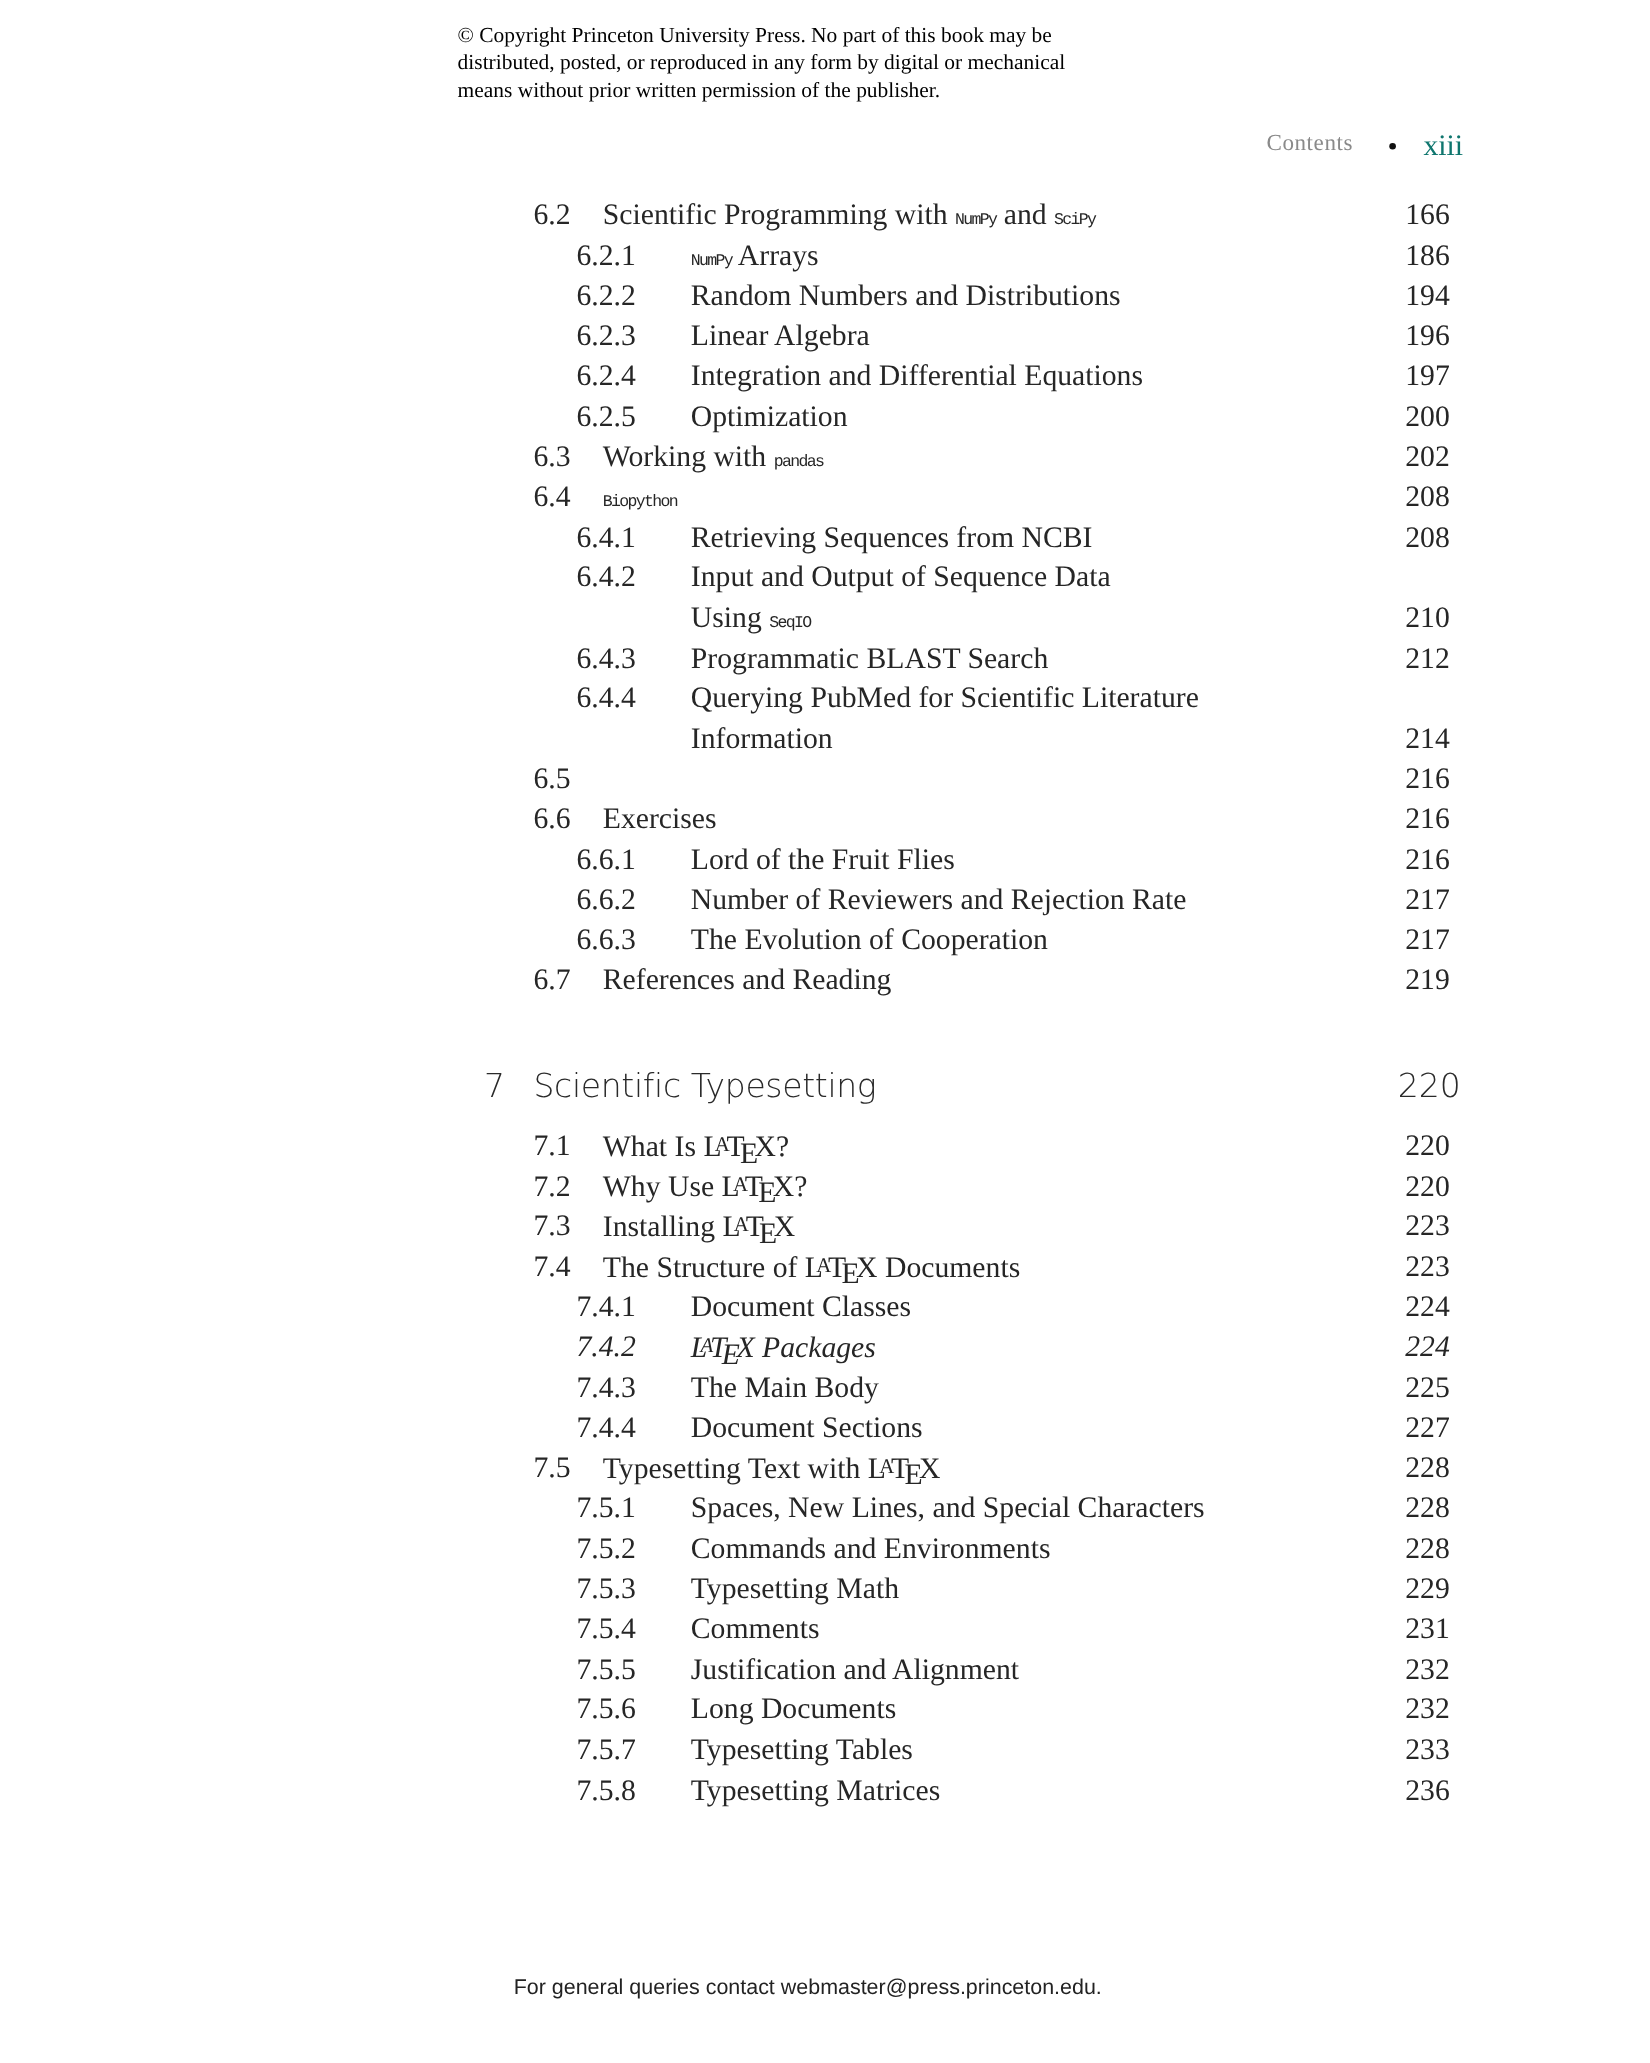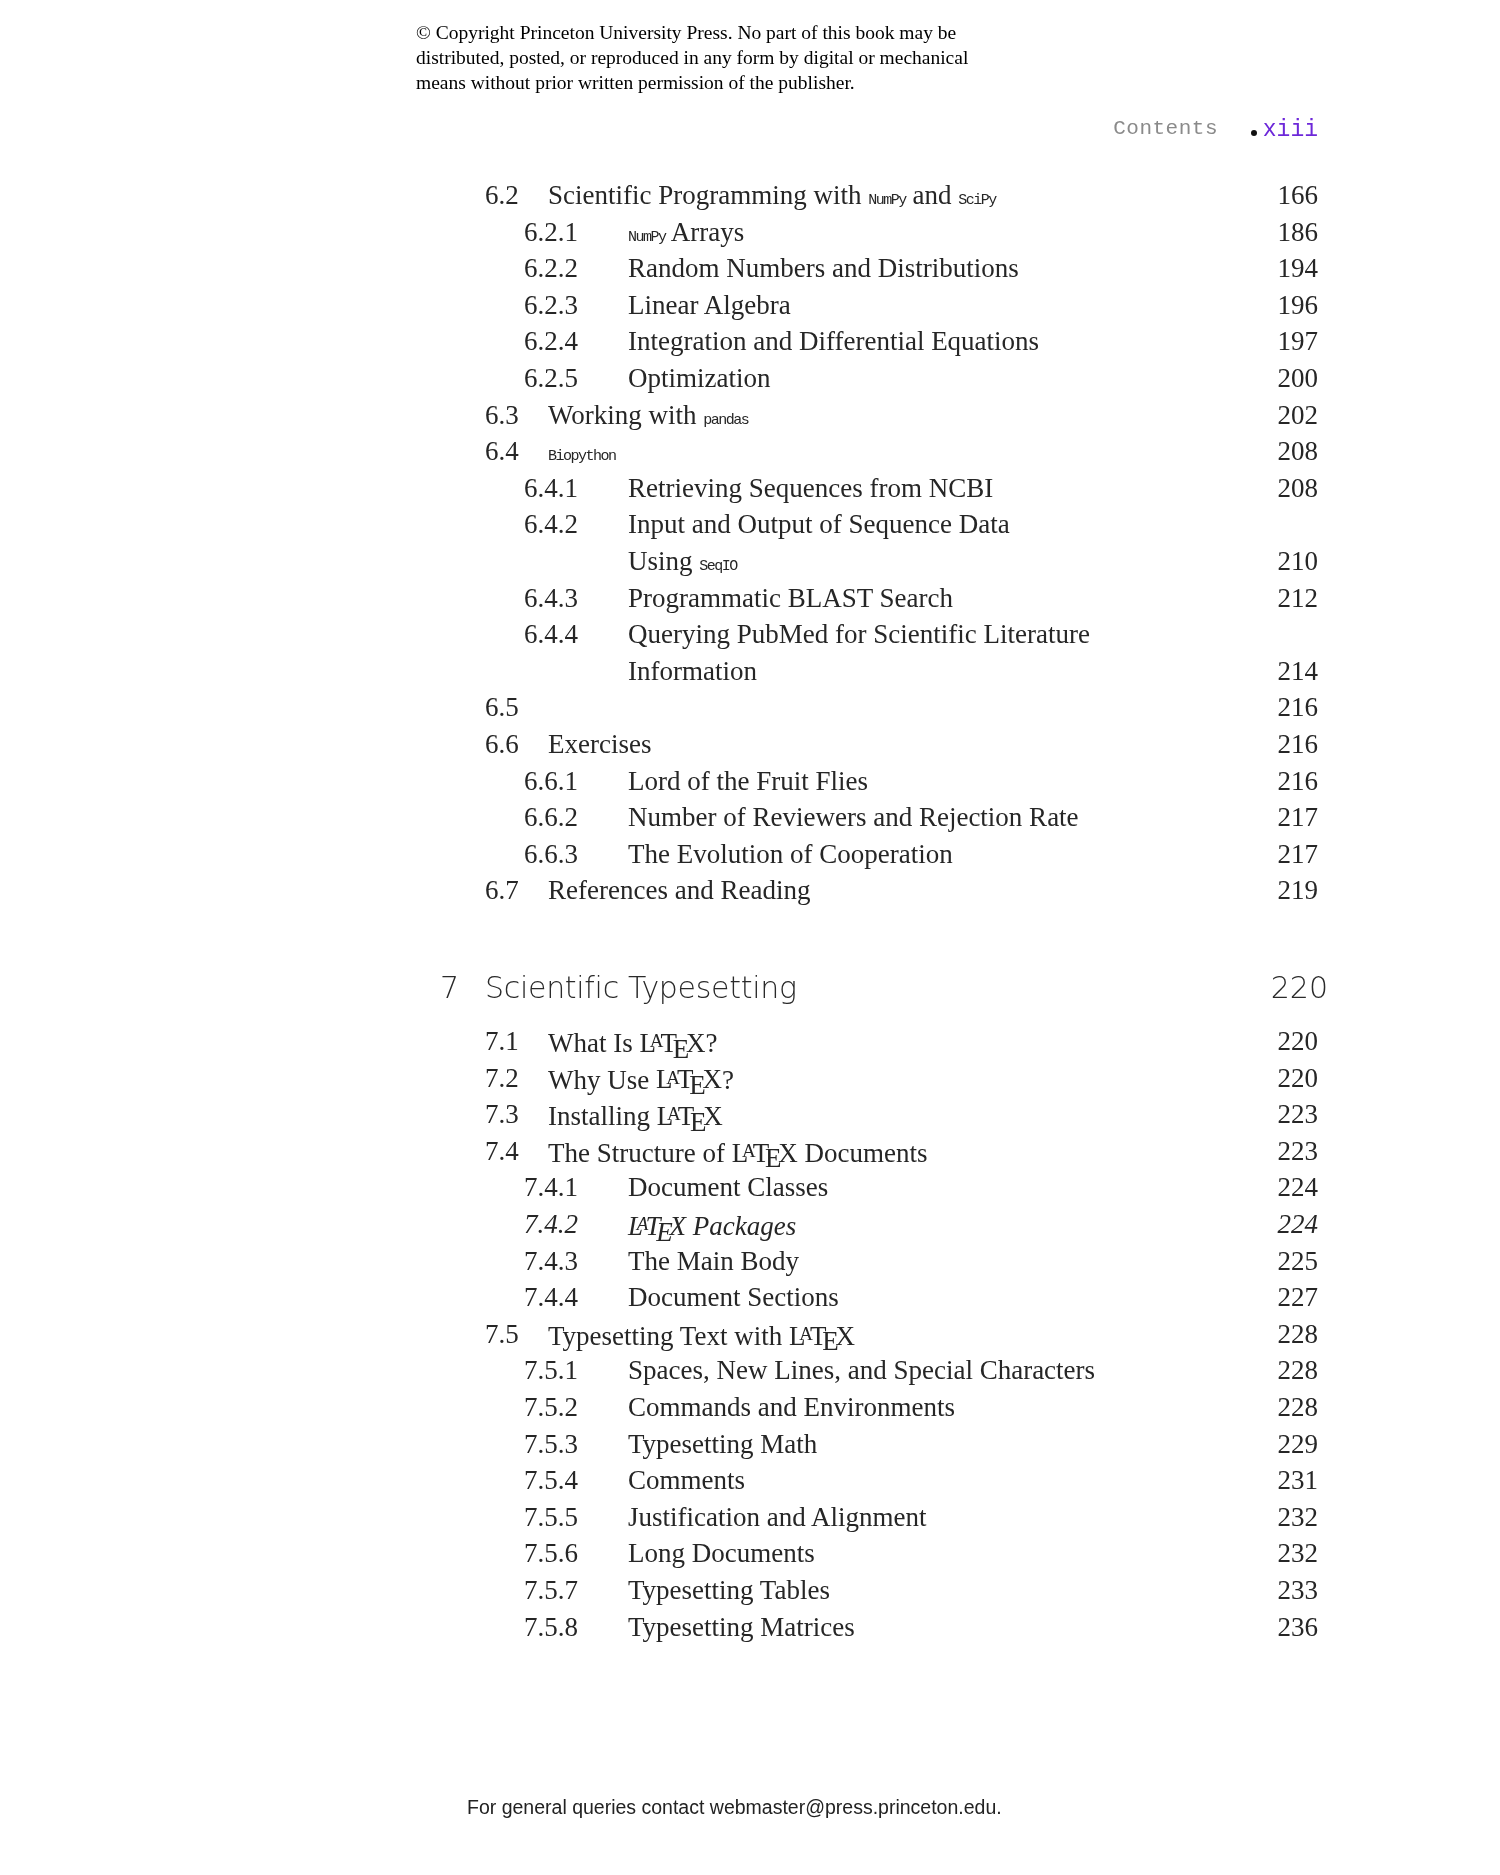--- a/index.html
+++ b/index.html
@@ -1,22 +1,22 @@
 <!DOCTYPE html>
 <html><head>
 <meta charset="utf-8">
 <style>
   html, body { margin: 0; padding: 0; background: #ffffff; }
   body { width: 1500px; height: 1875px; position: relative; overflow: hidden; color: #1a1a1a; }
   .copyright { position: absolute; left: 416px; top: 20px; width: 720px; font-family: Liberation Serif, serif; font-size: 19.5px; line-height: 25px; color: #000000; }
   .copyright div { white-space: nowrap; }
-  .running-head { position: absolute; top: 117px; left: 0; width: 1318px; height: 30px; font-family: Liberation Mono, monospace; }
+  .running-head { position: absolute; top: 117px; left: 12px; width: 1318px; height: 30px; font-family: Liberation Serif, serif; }
   .rh-title { position: absolute; right: 100px; top: 0; font-size: 21px; font-weight: 200; color: #8a8a8a; letter-spacing: 0.5px; }
   .rh-bullet { position: absolute; left: 1251px; top: 13px; width: 6px; height: 6px; border-radius: 50%; background: #111; }
-  .rh-page { position: absolute; right: 0; top: 0; font-size: 23px; color: #6d28d9; }
+  .rh-page { position: absolute; right: 0; top: 0; font-size: 27px; color: #0f766e; }
   .toc { position: absolute; left: 0; top: 0; width: 1500px; }
   .row { position: absolute; left: 0; width: 1500px; height: 36px; font-family: "Liberation Serif", "DejaVu Serif", serif; font-size: 27px; color: #262626; line-height: 36px; }
   .row .num { position: absolute; top: 0; white-space: nowrap; }
   .row .title { position: absolute; top: 0; white-space: nowrap; }
   .row .page { position: absolute; top: 0; right: 182px; text-align: right; white-space: nowrap; }
   .row.section .num { left: 485px; }
   .row.section .title { left: 548px; }
   .row.subsection .num { left: 524px; }
   .row.subsection .title { left: 628px; }
   .row.cont .title { left: 628px; }

